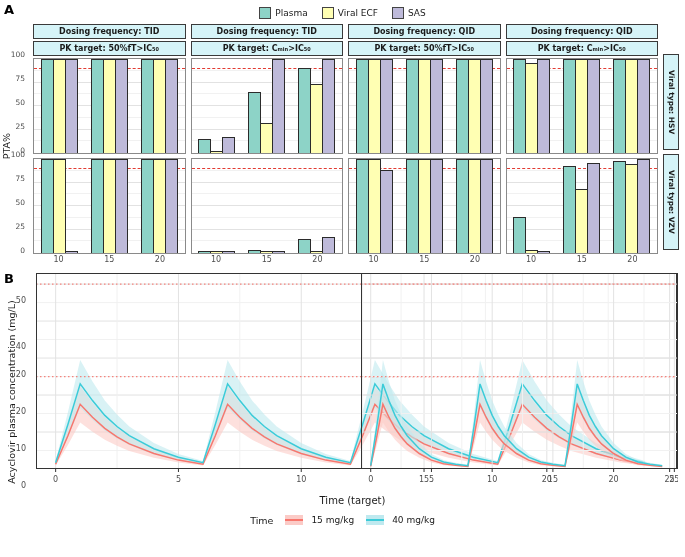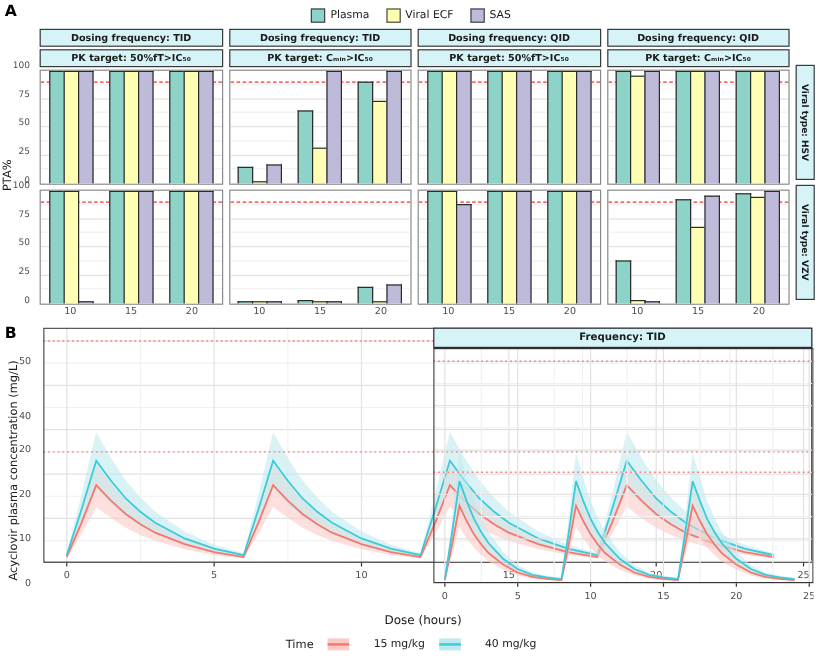--- a/index.html
+++ b/index.html
@@ -48,21 +48,21 @@
   .bcol-left{width:26px;flex:none;position:relative;}
   .bcol{flex:1;min-width:0;display:flex;flex-direction:column;}
   .bhead{height:15px;line-height:15px;background:#D6F4F8;border:1px solid #2b2b2b;
          font-size:8.5px;font-weight:bold;text-align:center;margin-bottom:0;}
   .bylab{position:absolute;left:-90px;top:113px;width:200px;height:12px;text-align:center;
          font-size:9.5px;transform:rotate(-90deg);}
   .bytick{position:absolute;right:2px;font-size:8px;color:#4d4d4d;}
   .bxlabel{text-align:center;font-size:10px;margin-left:26px;height:13px;}
   .legendB{display:flex;justify-content:center;align-items:center;gap:12px;height:20px;margin-top:2px;}
   .legendB .ltitle{font-size:9.5px;}
-  .legendB .item{display:flex;align-items:flex-end;gap:20px;font-size:9px;}
+  .legendB .item{display:flex;align-items:flex-end;gap:8px;font-size:9px;}
   .lswatch{position:relative;width:18px;height:10px;}
   .lswatch .line{position:absolute;left:0;right:0;top:50%;height:2px;margin-top:-1px;}
 </style>
 </head>
 <body>
 
 <div class="figure">
 
   <span class="plabel" style="left:4px;top:2px;">A</span>
 
@@ -423,21 +423,20 @@
               <text x="265.2413793103448" y="209" text-anchor="middle" font-size="8" fill="#4d4d4d">10</text>
               <line x1="388.0383141762452" y1="196" x2="388.0383141762452" y2="199" stroke="#333" stroke-width="1"></line>
               <text x="388.0383141762452" y="209" text-anchor="middle" font-size="8" fill="#4d4d4d">15</text>
               <line x1="510.83524904214556" y1="196" x2="510.83524904214556" y2="199" stroke="#333" stroke-width="1"></line>
               <text x="510.83524904214556" y="209" text-anchor="middle" font-size="8" fill="#4d4d4d">20</text>
               <line x1="633.6321839080459" y1="196" x2="633.6321839080459" y2="199" stroke="#333" stroke-width="1"></line>
               <text x="633.6321839080459" y="209" text-anchor="middle" font-size="8" fill="#4d4d4d">25</text>
             </svg></div>
         </div>
         <div class="bcol">
-          <div class="bhead">Frequency: TID</div>
           <div><svg width="317" height="218">
               <line x1="0" y1="177.50943396226415" x2="317" y2="177.50943396226415" stroke="#f1f1f1" stroke-width="1"></line>
               <line x1="0" y1="159.0188679245283" x2="317" y2="159.0188679245283" stroke="#e2e2e2" stroke-width="1"></line>
               <line x1="0" y1="140.52830188679246" x2="317" y2="140.52830188679246" stroke="#f1f1f1" stroke-width="1"></line>
               <line x1="0" y1="122.0377358490566" x2="317" y2="122.0377358490566" stroke="#e2e2e2" stroke-width="1"></line>
               <line x1="0" y1="103.54716981132076" x2="317" y2="103.54716981132076" stroke="#f1f1f1" stroke-width="1"></line>
               <line x1="0" y1="85.05660377358491" x2="317" y2="85.05660377358491" stroke="#e2e2e2" stroke-width="1"></line>
               <line x1="0" y1="66.56603773584905" x2="317" y2="66.56603773584905" stroke="#f1f1f1" stroke-width="1"></line>
               <line x1="0" y1="48.075471698113205" x2="317" y2="48.075471698113205" stroke="#e2e2e2" stroke-width="1"></line>
               <line x1="0" y1="29.58490566037736" x2="317" y2="29.58490566037736" stroke="#f1f1f1" stroke-width="1"></line>
@@ -468,21 +467,21 @@
               <text x="131.17241379310346" y="209" text-anchor="middle" font-size="8" fill="#4d4d4d">10</text>
               <line x1="191.90038314176246" y1="196" x2="191.90038314176246" y2="199" stroke="#333" stroke-width="1"></line>
               <text x="191.90038314176246" y="209" text-anchor="middle" font-size="8" fill="#4d4d4d">15</text>
               <line x1="252.62835249042143" y1="196" x2="252.62835249042143" y2="199" stroke="#333" stroke-width="1"></line>
               <text x="252.62835249042143" y="209" text-anchor="middle" font-size="8" fill="#4d4d4d">20</text>
               <line x1="313.35632183908046" y1="196" x2="313.35632183908046" y2="199" stroke="#333" stroke-width="1"></line>
               <text x="313.35632183908046" y="209" text-anchor="middle" font-size="8" fill="#4d4d4d">25</text>
             </svg></div>
         </div>
       </div>
-    <div class="bxlabel">Dose (hours)</div>
+    <div class="bxlabel">Time (target)</div>
   </div>
 
   <div class="legendB" id="legendB">
     <span class="ltitle">Time</span>
   <div class="item">
         <span class="lswatch" style="background: rgb(251, 203, 199);">
           <span class="line" style="background: rgb(248, 118, 109);"></span>
         </span>
         <span>15 mg/kg</span>
       </div>

